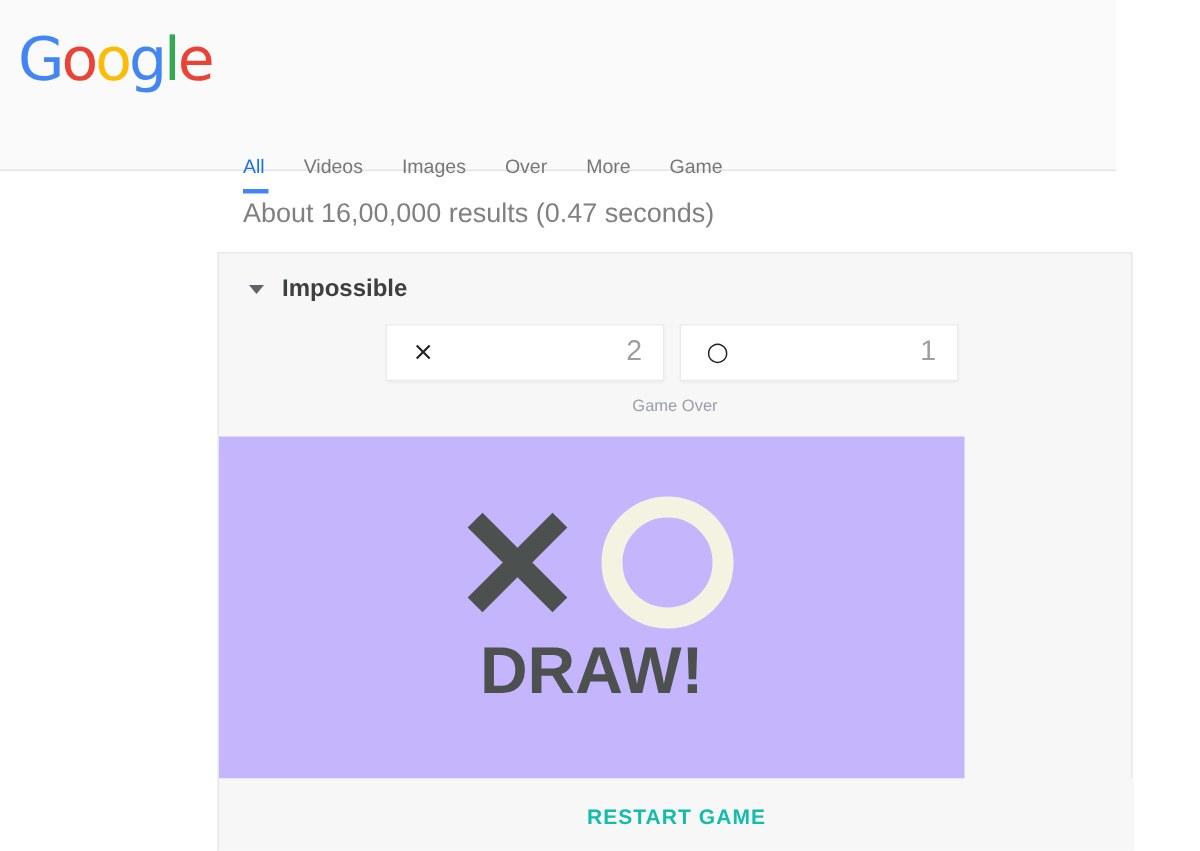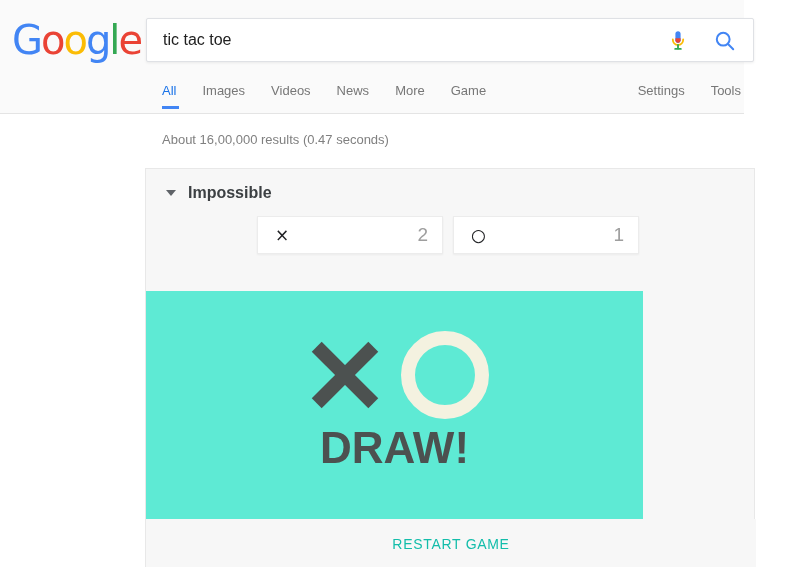--- a/index.html
+++ b/index.html
@@ -94,20 +94,21 @@
     display: flex;
     align-items: flex-start;
   }
   .nav-item {
     font-size: 13px;
     color: #777777;
     padding: 3px 13px 11px 13px;
     cursor: pointer;
     white-space: nowrap;
     position: relative;
+    margin-top: 20px;
   }
   .nav-item:first-child { padding-left: 4px; }
   .nav-item.active {
     color: #1a73e8;
   }
   .nav-item.active::after {
     content: "";
     position: absolute;
     left: 4px;
     right: 10px;
@@ -121,21 +122,21 @@
     top: 0;
     display: flex;
   }
   .nav-right .nav-item { color: #777777; }
 
   
   .result-stats {
     position: absolute;
     left: 162px;
     top: 132px;
-    font-size: 13px;
+    font-size: 18px;
     color: #808080;
   }
 
   
   .card {
     position: absolute;
     left: 145px;
     top: 168px;
     width: 610px;
     height: 400px;
@@ -213,21 +214,21 @@
     color: #9aa0a6;
   }
 
   
   .board {
     position: absolute;
     left: 0;
     top: 122px;
     width: 497px;
     height: 228px;
-    background: #5eead4;
+    background: #c4b5fd;
     overflow: hidden;
   }
   .board-marks {
     position: absolute;
     left: 0;
     top: 36px;
     width: 100%;
     height: 96px;
     display: flex;
     align-items: center;
@@ -278,65 +279,43 @@
     width: 610px;
     height: 50px;
     background: #f7f7f7;
     display: flex;
     align-items: center;
     justify-content: center;
     cursor: pointer;
   }
   .restart-label {
     font-size: 14px;
-    font-weight: normal;
+    font-weight: bold;
     letter-spacing: 0.7px;
     color: #13bdaa;
   }
 </style>
 </head>
 <body>
 
 <div class="header">
 
   <div class="logo">
     <span style="color:#4285F4">G</span><span style="color:#EA4335">o</span><span style="color:#FBBC05">o</span><span style="color:#4285F4">g</span><span style="color:#34A853">l</span><span style="color:#EA4335">e</span>
   </div>
 
-  <div class="search-wrap">
-    <input class="search-input" type="text" value="tic tac toe" style="">
-    <div class="mic-btn">
-      <svg width="26" height="26" viewBox="0 0 24 24">
-        <path d="M12 3 C10.6 3 9.6 4.1 9.6 5.4 L9.6 11.2 C9.6 12.5 10.6 13.6 12 13.6 C13.4 13.6 14.4 12.5 14.4 11.2 L14.4 5.4 C14.4 4.1 13.4 3 12 3 Z" fill="#4285F4"></path>
-        <path d="M12 13.6 C10.6 13.6 9.6 12.5 9.6 11.2 L9.6 9.5 L14.4 9.5 L14.4 11.2 C14.4 12.5 13.4 13.6 12 13.6 Z" fill="#EA4335"></path>
-        <path d="M16.8 10.6 C16.8 13.4 14.7 15.6 12 15.6 C9.3 15.6 7.2 13.4 7.2 10.6" fill="none" stroke="#FBBC05" stroke-width="1.7" stroke-linecap="round"></path>
-        <line x1="12" y1="15.6" x2="12" y2="19" stroke="#34A853" stroke-width="1.7" stroke-linecap="round"></line>
-        <line x1="9.4" y1="19.3" x2="14.6" y2="19.3" stroke="#34A853" stroke-width="1.7" stroke-linecap="round"></line>
-      </svg>
-    </div>
-    <div class="search-btn">
-      <svg width="24" height="24" viewBox="0 0 24 24">
-        <circle cx="10.2" cy="10.2" r="6.4" fill="none" stroke="#4285F4" stroke-width="2"></circle>
-        <line x1="15" y1="15" x2="20.2" y2="20.2" stroke="#4285F4" stroke-width="2" stroke-linecap="round"></line>
-      </svg>
-    </div>
-  </div>
 
   <div class="navbar">
     <div class="nav-left">
       <div class="nav-item active"><span>All</span></div>
+      <div class="nav-item"><span>Videos</span></div>
       <div class="nav-item"><span>Images</span></div>
-      <div class="nav-item"><span>Videos</span></div>
-      <div class="nav-item"><span>News</span></div>
+      <div class="nav-item"><span>Over</span></div>
       <div class="nav-item"><span>More</span></div>
       <div class="nav-item"><span>Game</span></div>
-    </div>
-    <div class="nav-right">
-      <div class="nav-item"><span>Settings</span></div>
-      <div class="nav-item"><span>Tools</span></div>
     </div>
   </div>
 </div>
 
 <div class="result-stats">About 16,00,000 results (0.47 seconds)</div>
 
 <div class="card">
 
   <div class="card-head">
 
@@ -349,20 +328,21 @@
       <div class="score-box">
         <div class="score-mark">×</div>
         <div class="score-val">2</div>
       </div>
       <div class="score-box">
         <div class="score-mark">○</div>
         <div class="score-val">1</div>
       </div>
     </div>
 
+    <div class="game-status">Game Over</div>
   </div>
 
   <div class="board">
     <div class="board-marks">
       <div class="mark-x"></div>
       <div class="mark-o"></div>
     </div>
     <div class="board-result">DRAW!</div>
   </div>
 

